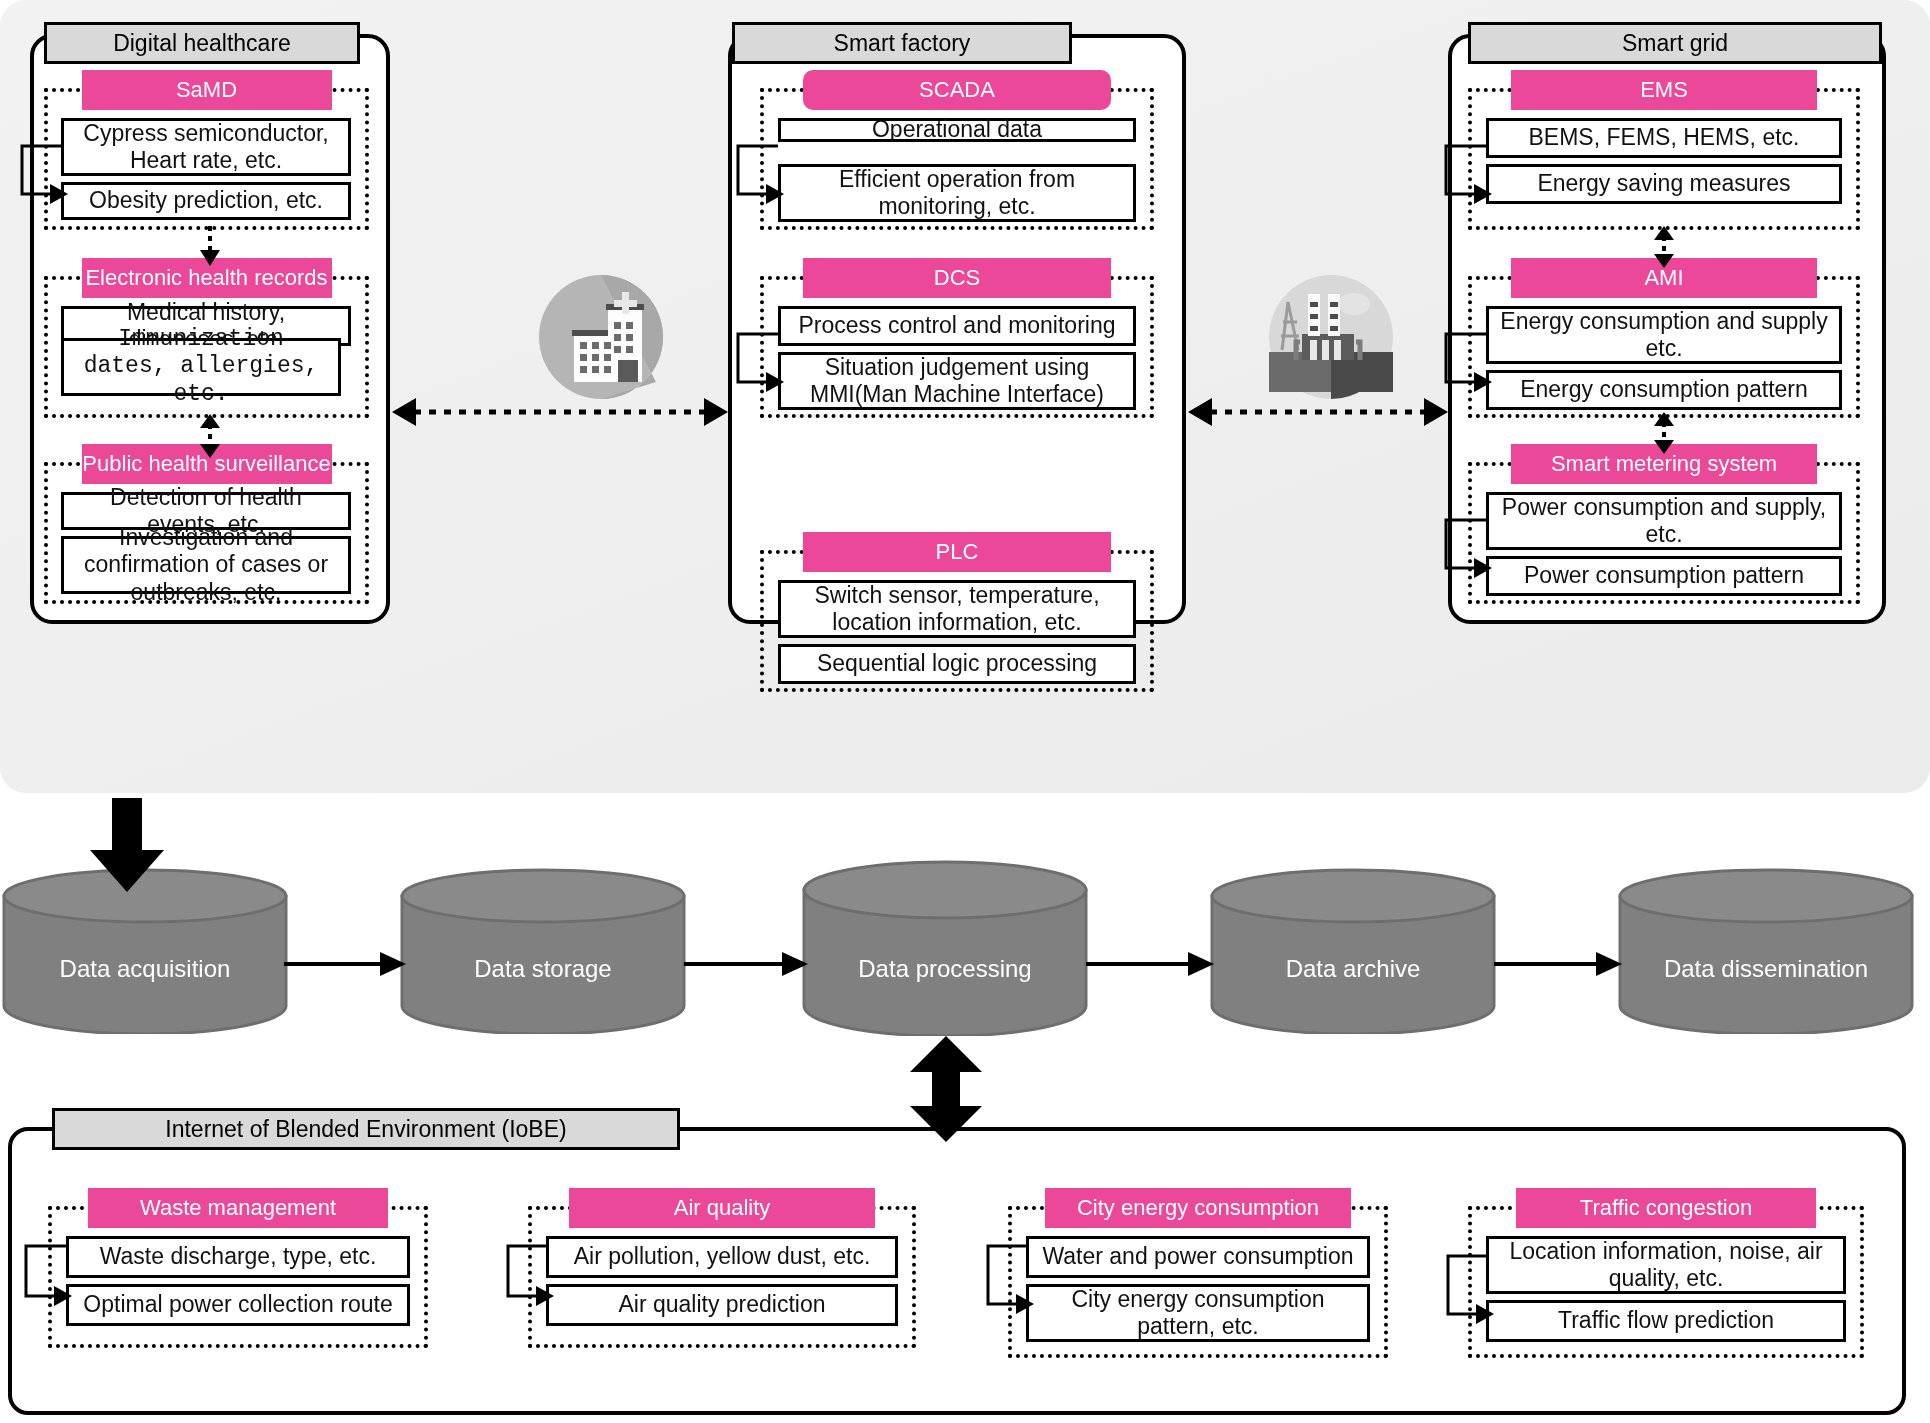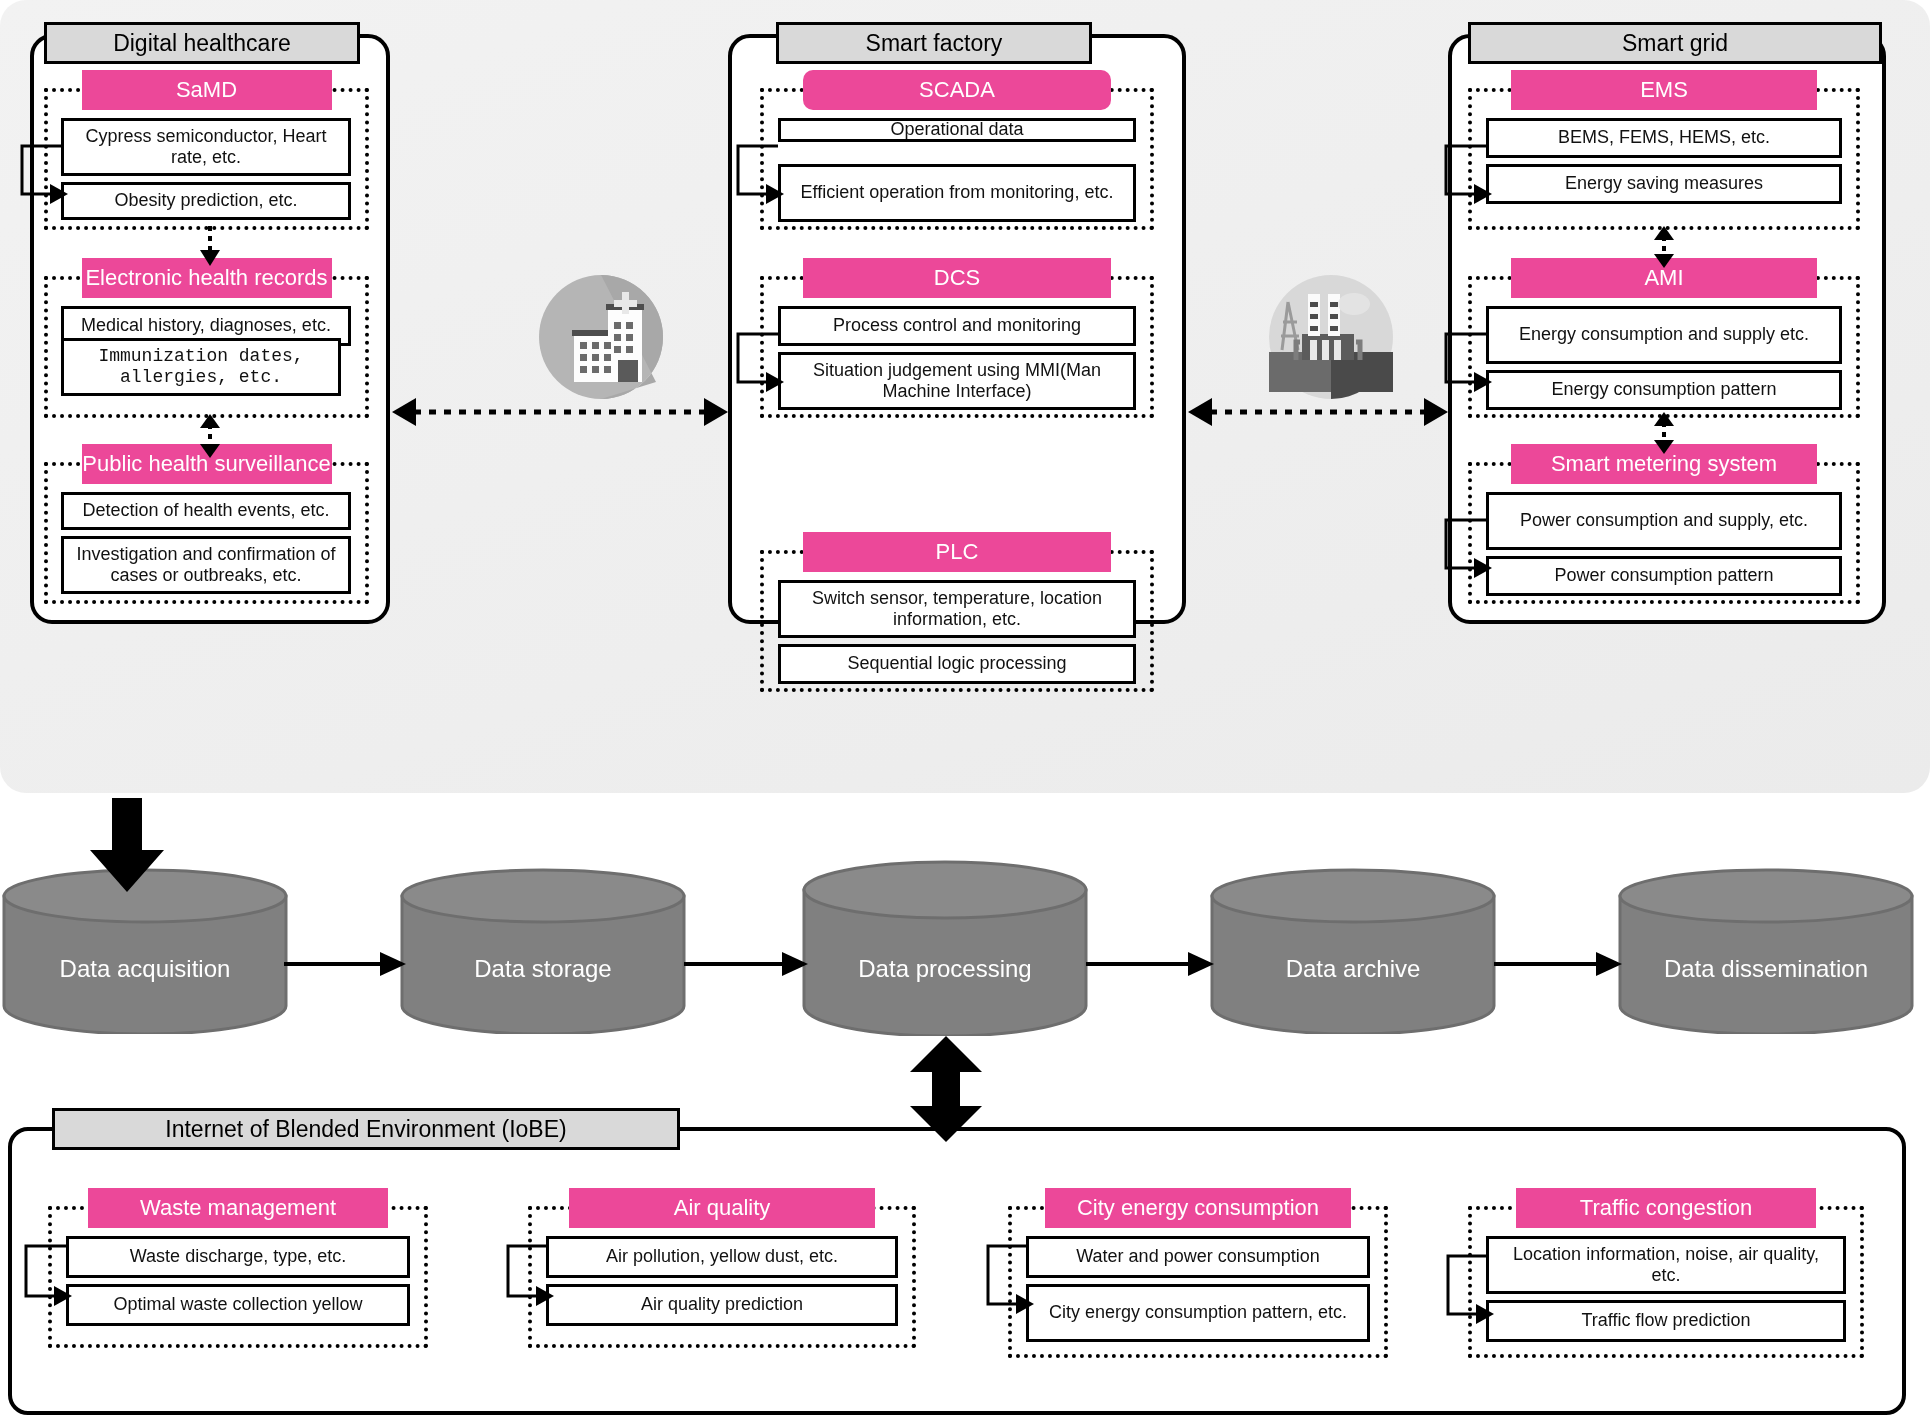--- a/index.html
+++ b/index.html
@@ -50,21 +50,21 @@
     font-size:22px;
     z-index:4;
     white-space:nowrap;
   }
   .item-box {
     position:absolute;
     background:#fff;
     border:3px solid #000;
     display:flex; align-items:center; justify-content:center;
     text-align:center;
-    font-size:18px; color:#111;
+    font-size:23px; color:#111;
     line-height:1.18;
     padding:2px 8px;
     z-index:3;
   }
 
   
   .loop {
     position:absolute;
     z-index:5;
   }
@@ -160,21 +160,21 @@
   <polygon points="10,24 30,24 20,40" fill="#000"></polygon>
 </svg>
 
 <svg class="conn" style="left:190px; top:414px;" width="40" height="44" viewBox="0 0 40 44">
   <line x1="20" y1="10" x2="20" y2="34" stroke="#000" stroke-width="4" stroke-dasharray="5,5"></line>
   <polygon points="10,14 30,14 20,0" fill="#000"></polygon>
   <polygon points="10,30 30,30 20,44" fill="#000"></polygon>
 </svg>
 
 <div class="domain-card" style="left:728px; top:34px; width:458px; height:590px;"></div>
-<div class="domain-title" style="left:776px; top:22px; width:316px;">
+<div class="domain-title" style="left:732px; top:22px; width:340px;">
   <span>Smart factory</span>
 </div>
 
 <div class="group" style="left:760px; top:70px; width:394px; height:160px;">
   <div class="group-dotted"></div>
   <div class="group-header" style="width:308px;border-radius:10px;">
     <span>SCADA</span>
   </div>
   <div class="item-box" style="left:18px; top:48px; width:358px; height:24px;">
     <span>Operational data</span>
@@ -426,21 +426,21 @@
 
 <div class="group" style="left:48px; top:1188px; width:380px; height:160px;">
   <div class="group-dotted"></div>
   <div class="group-header" style="width:300px;">
     <span>Waste management</span>
   </div>
   <div class="item-box" style="left:18px; top:48px; width:344px; height:42px;">
     <span>Waste discharge, type, etc.</span>
   </div>
   <div class="item-box" style="left:18px; top:96px; width:344px; height:42px;">
-    <span>Optimal waste collection yellow</span>
+    <span>Optimal power collection route</span>
   </div>
 </div>
 <svg class="loop" style="left:14px; top:1238px;" width="60" height="82" viewBox="0 0 60 82">
   <path d="M52 8 L12 8 L12 58 L44 58" fill="none" stroke="#000" stroke-width="3"></path>
   <polygon points="40,48 58,58 40,68" fill="#000"></polygon>
 </svg>
 
 <div class="group" style="left:528px; top:1188px; width:388px; height:160px;">
   <div class="group-dotted"></div>
   <div class="group-header" style="width:306px;">

